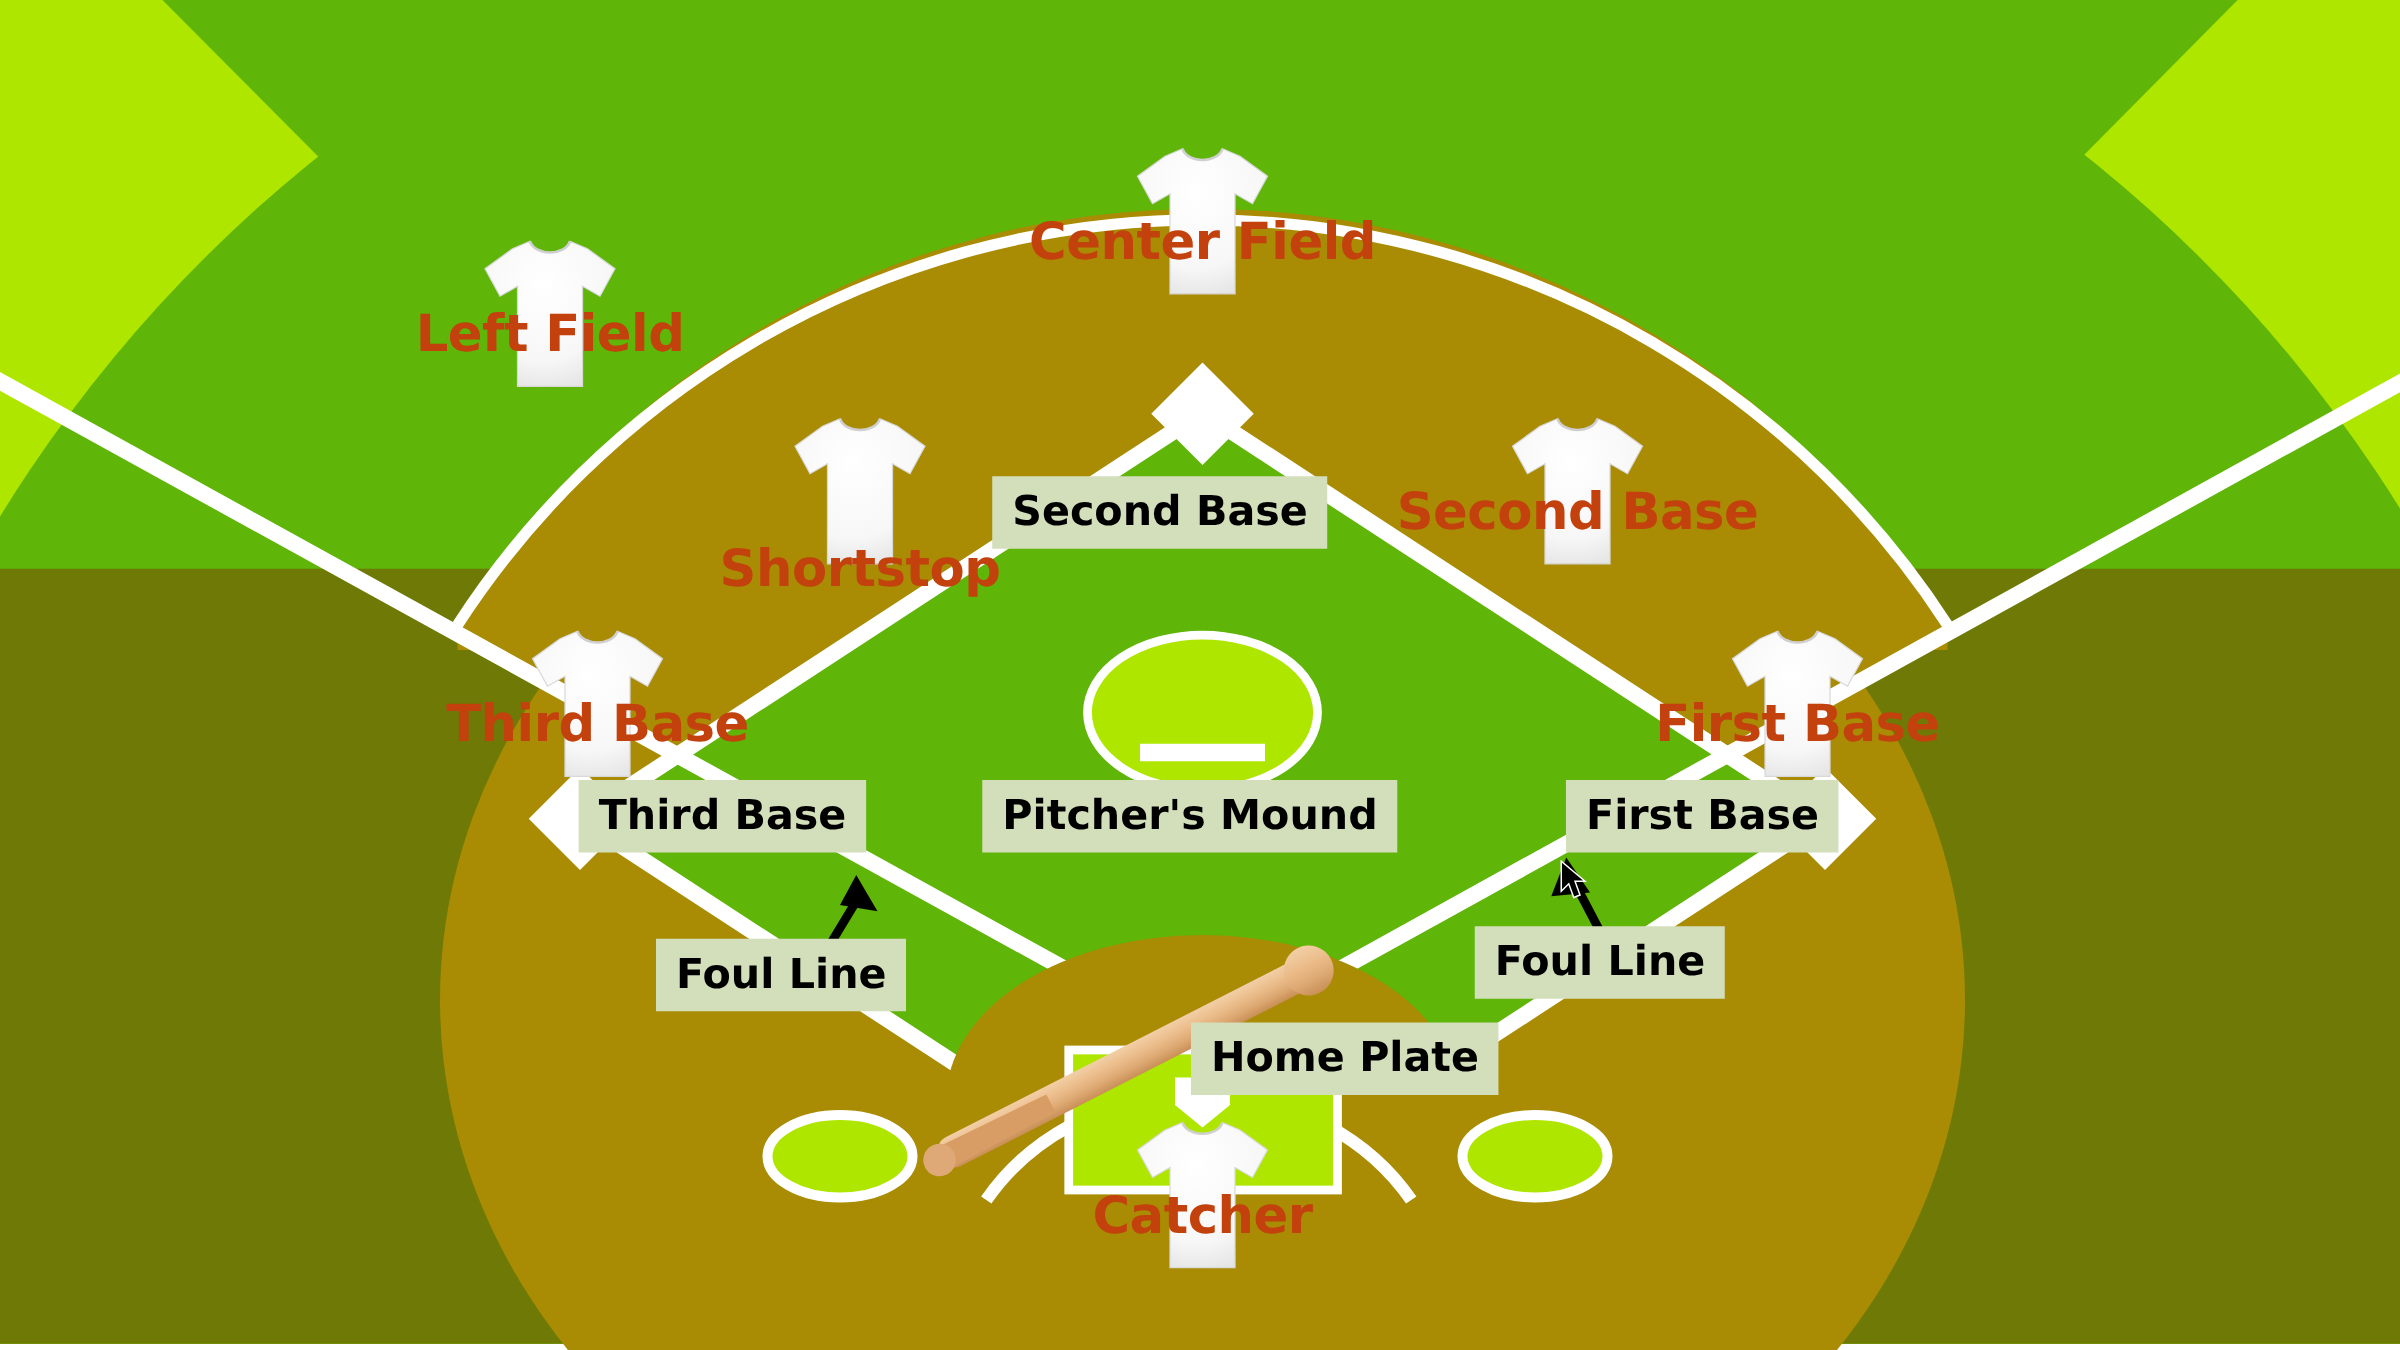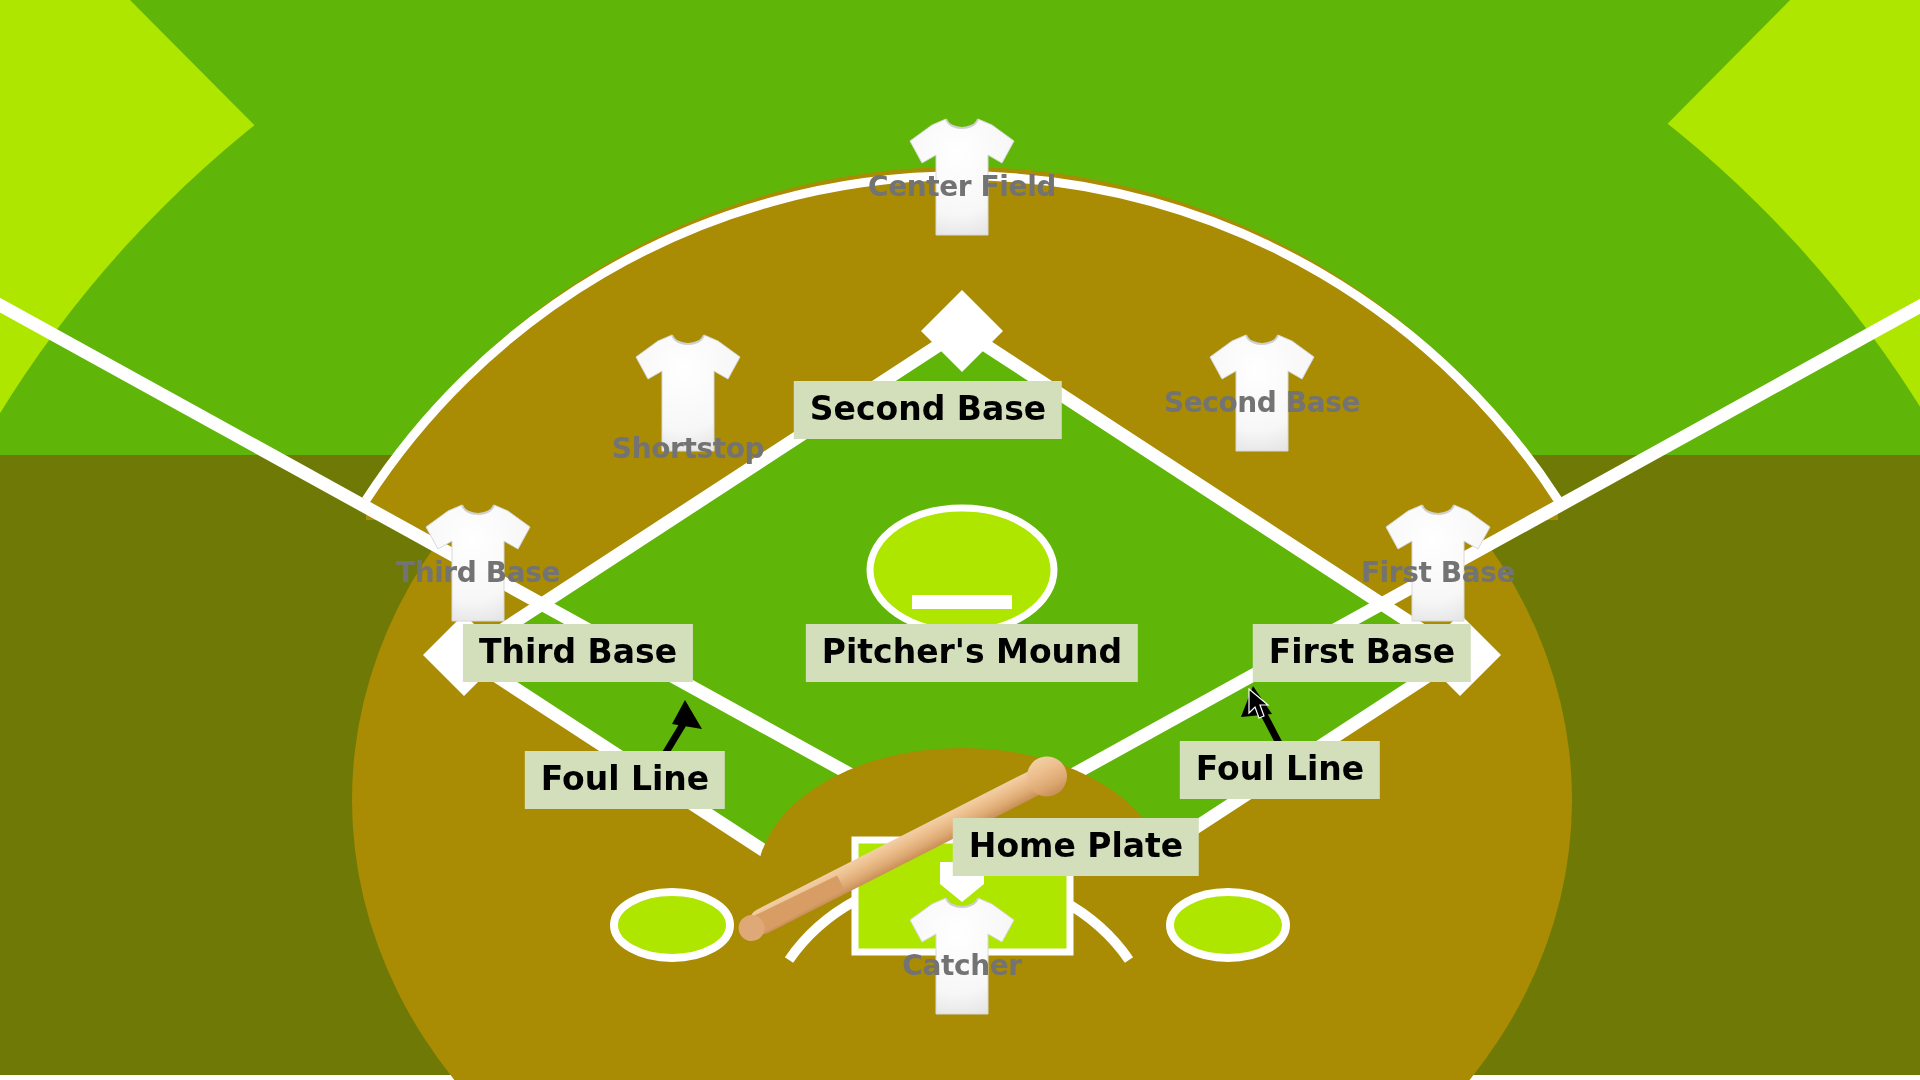--- a/index.html
+++ b/index.html
@@ -40,23 +40,23 @@
     width: 112px;
     height: 130px;
     margin: 0 auto;
     display: block;
   }
   .player-label {
     position: absolute;
     left: 50%;
     transform: translateX(-50%);
     white-space: nowrap;
-    color: #737373;
+    color: #c2410c;
     font-weight: bold;
-    font-size: 28px;
+    font-size: 41px;
     line-height: 1;
     letter-spacing: -0.4px;
     font-family: "DejaVu Sans", sans-serif;
   }
 
   
   .tag {
     position: absolute;
     background: #d3debb;
     color: #000000;
@@ -166,20 +166,28 @@
         <polygon points="685,700 702,729 672,724" fill="#000000"></polygon>
       </g>
 
       <g>
         <line x1="1280" y1="745" x2="1258" y2="703" stroke="#000000" stroke-width="7"></line>
         <polygon points="1253,686 1272,714 1241,717" fill="#000000"></polygon>
       </g>
     </g>
   </svg>
 
+  <div class="player" style="left:440px; top:250px;">
+    <svg class="jersey" viewBox="0 0 112 130">
+      <path d="M40 8 L26 14 L4 30 L16 52 L30 44 L30 124 L82 124 L82 44 L96 52 L108 30 L86 14 L72 8
+               C68 20 44 20 40 8 Z" fill="url(#jersey-grad)" stroke="#d8d8d8" stroke-width="1"></path>
+      <path d="M40 8 C44 20 68 20 72 8" fill="none" stroke="#cfcfcf" stroke-width="2"></path>
+    </svg>
+    <span class="player-label" style="top:62px;">Left Field</span>
+  </div>
 
   <div class="player" style="left:962px; top:176px;">
     <svg class="jersey" viewBox="0 0 112 130">
       <path d="M40 8 L26 14 L4 30 L16 52 L30 44 L30 124 L82 124 L82 44 L96 52 L108 30 L86 14 L72 8
                C68 20 44 20 40 8 Z" fill="url(#jersey-grad)" stroke="#d8d8d8" stroke-width="1"></path>
       <path d="M40 8 C44 20 68 20 72 8" fill="none" stroke="#cfcfcf" stroke-width="2"></path>
     </svg>
     <span class="player-label" style="top:62px;">Center Field</span>
   </div>
 
@@ -224,21 +232,21 @@
   <div class="player" style="left:962px; top:955px;">
     <svg class="jersey" viewBox="0 0 112 130">
       <path d="M40 8 L26 14 L4 30 L16 52 L30 44 L30 124 L82 124 L82 44 L96 52 L108 30 L86 14 L72 8
                C68 20 44 20 40 8 Z" fill="url(#jersey-grad)" stroke="#d8d8d8" stroke-width="1"></path>
       <path d="M40 8 C44 20 68 20 72 8" fill="none" stroke="#cfcfcf" stroke-width="2"></path>
     </svg>
     <span class="player-label" style="top:62px;">Catcher</span>
   </div>
 
   <div class="tag" style="left:928px; top:410px;">Second Base</div>
-  <div class="tag" style="left:952px; top:653px;margin-left:20px;">Pitcher's Mound</div>
+  <div class="tag" style="left:952px; top:653px;">Pitcher's Mound</div>
   <div class="tag" style="left:578px; top:653px;">Third Base</div>
   <div class="tag" style="left:1362px; top:653px;">First Base</div>
   <div class="tag" style="left:625px; top:780px;">Foul Line</div>
   <div class="tag" style="left:1280px; top:770px;">Foul Line</div>
   <div class="tag" style="left:1076px; top:847px;">Home Plate</div>
 
   <svg id="cursor" viewBox="0 0 26 34" style="left:1247px; top:688px;">
     <polygon points="2,1 2,25 8,19 12,30 17,28 13,17 21,17" fill="#000000" stroke="#ffffff" stroke-width="1.2"></polygon>
   </svg>
 

